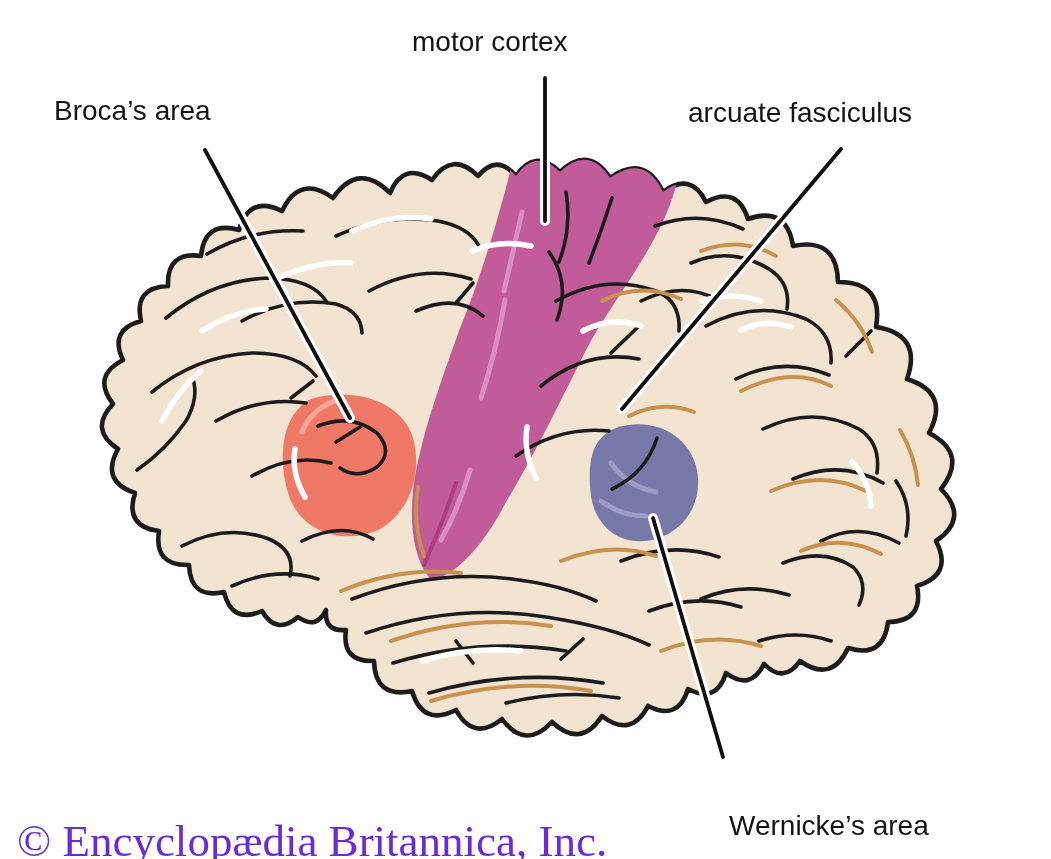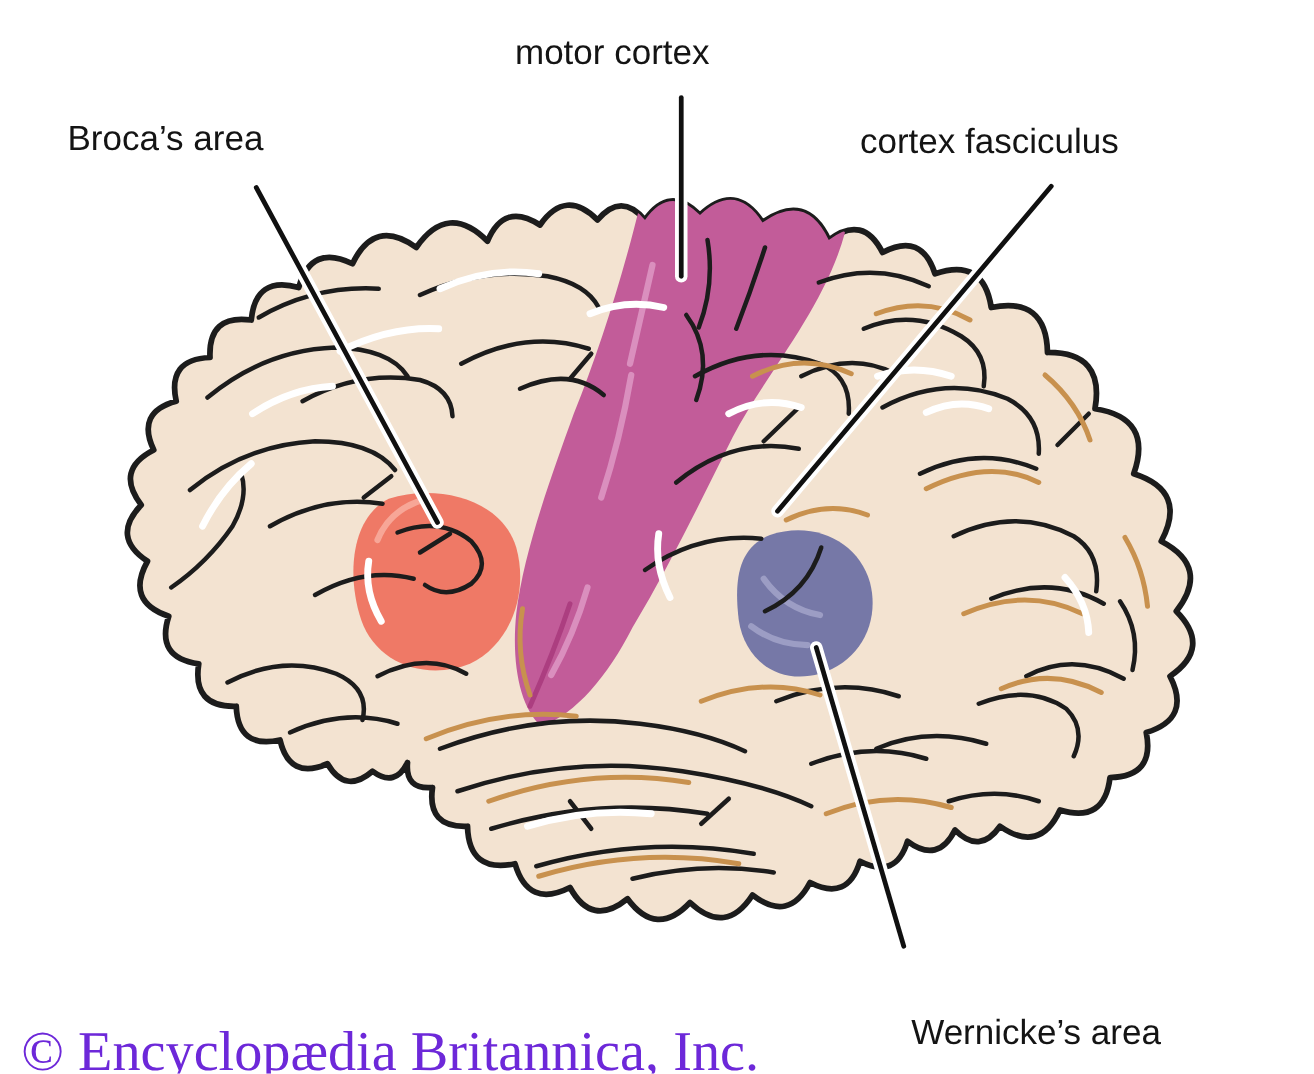--- a/index.html
+++ b/index.html
@@ -160,16 +160,16 @@
       <path class="leader" d="M545,78 L545,221"></path>
       <path class="leader-case" d="M841,149 L622,409"></path>
       <path class="leader" d="M841,149 L622,409"></path>
       <path class="leader-case" d="M653,518 L723,757"></path>
       <path class="leader" d="M653,518 L723,757"></path>
     </g>
   </svg>
 
   <div class="label" style="left:412px;top:27px;">motor cortex</div>
   <div class="label" style="left:24px;top:96px;margin-left:30px;">Broca’s area</div>
-  <div class="label" style="left:688px;top:98px;">cortex fasciculus</div>
+  <div class="label" style="left:688px;top:98px;">arcuate fasciculus</div>
   <div class="label" style="left:729px;top:811px;">Wernicke’s area</div>
   <div class="credit" style="left:17px;top:815px;">© Encyclopædia Britannica, Inc.</div>
 </div>
 
 </body></html>

